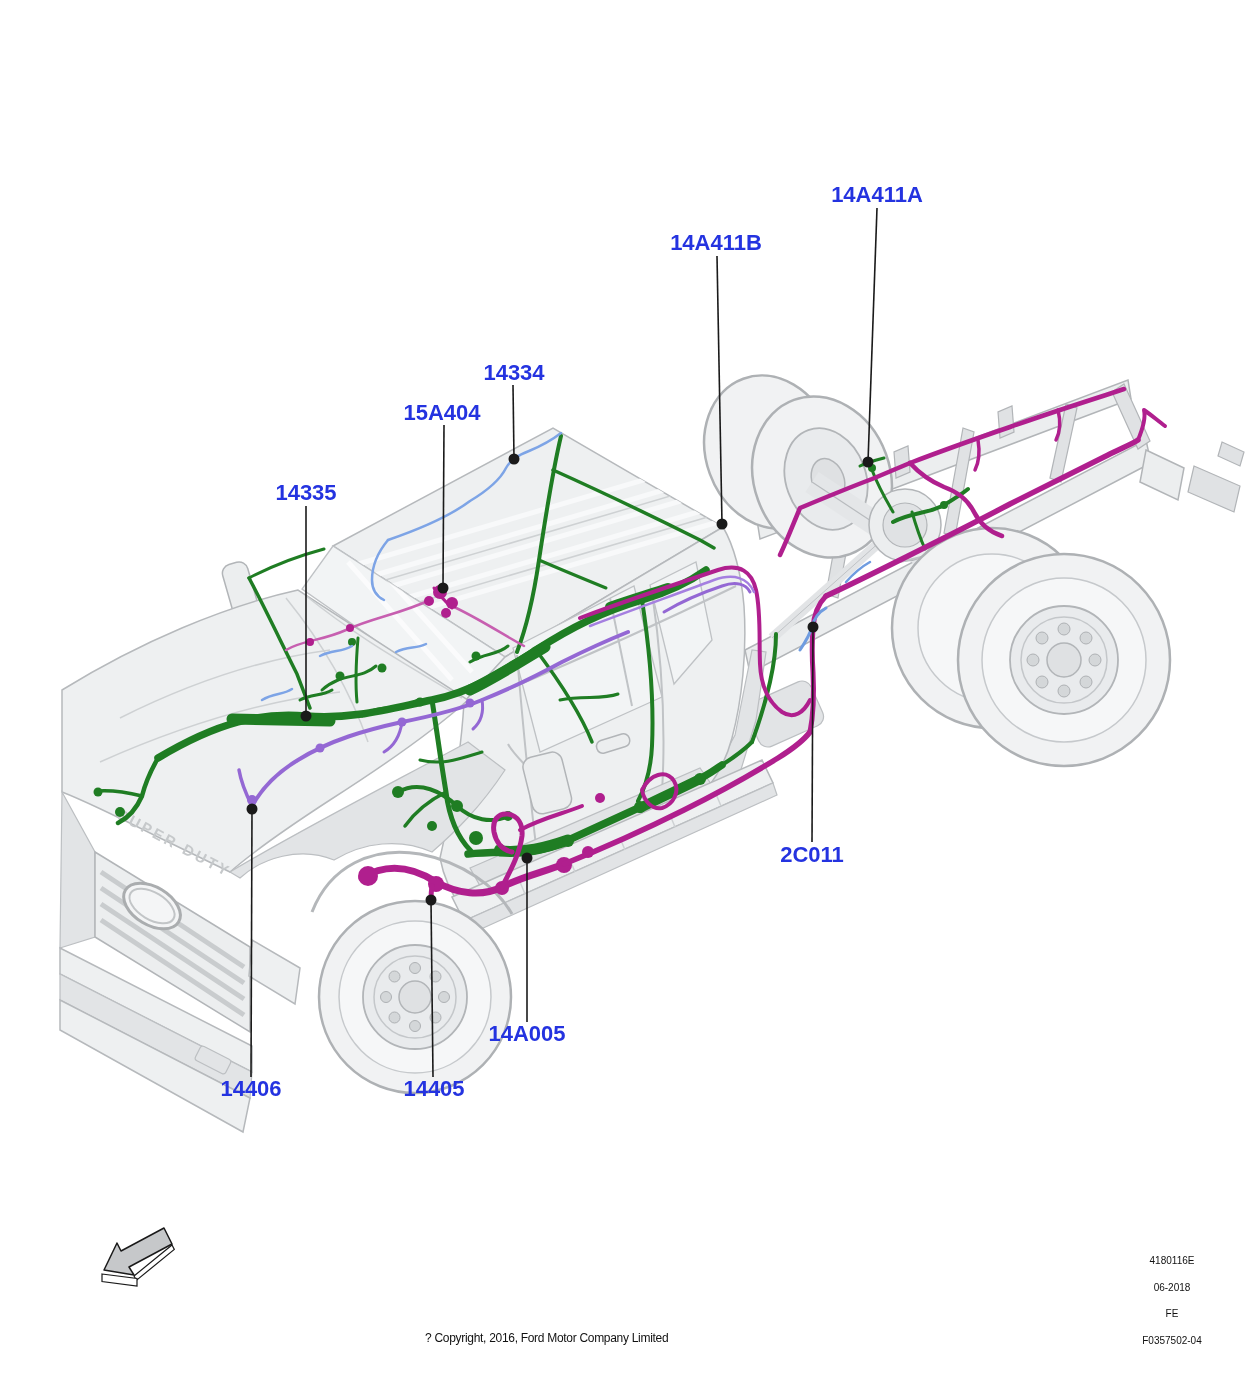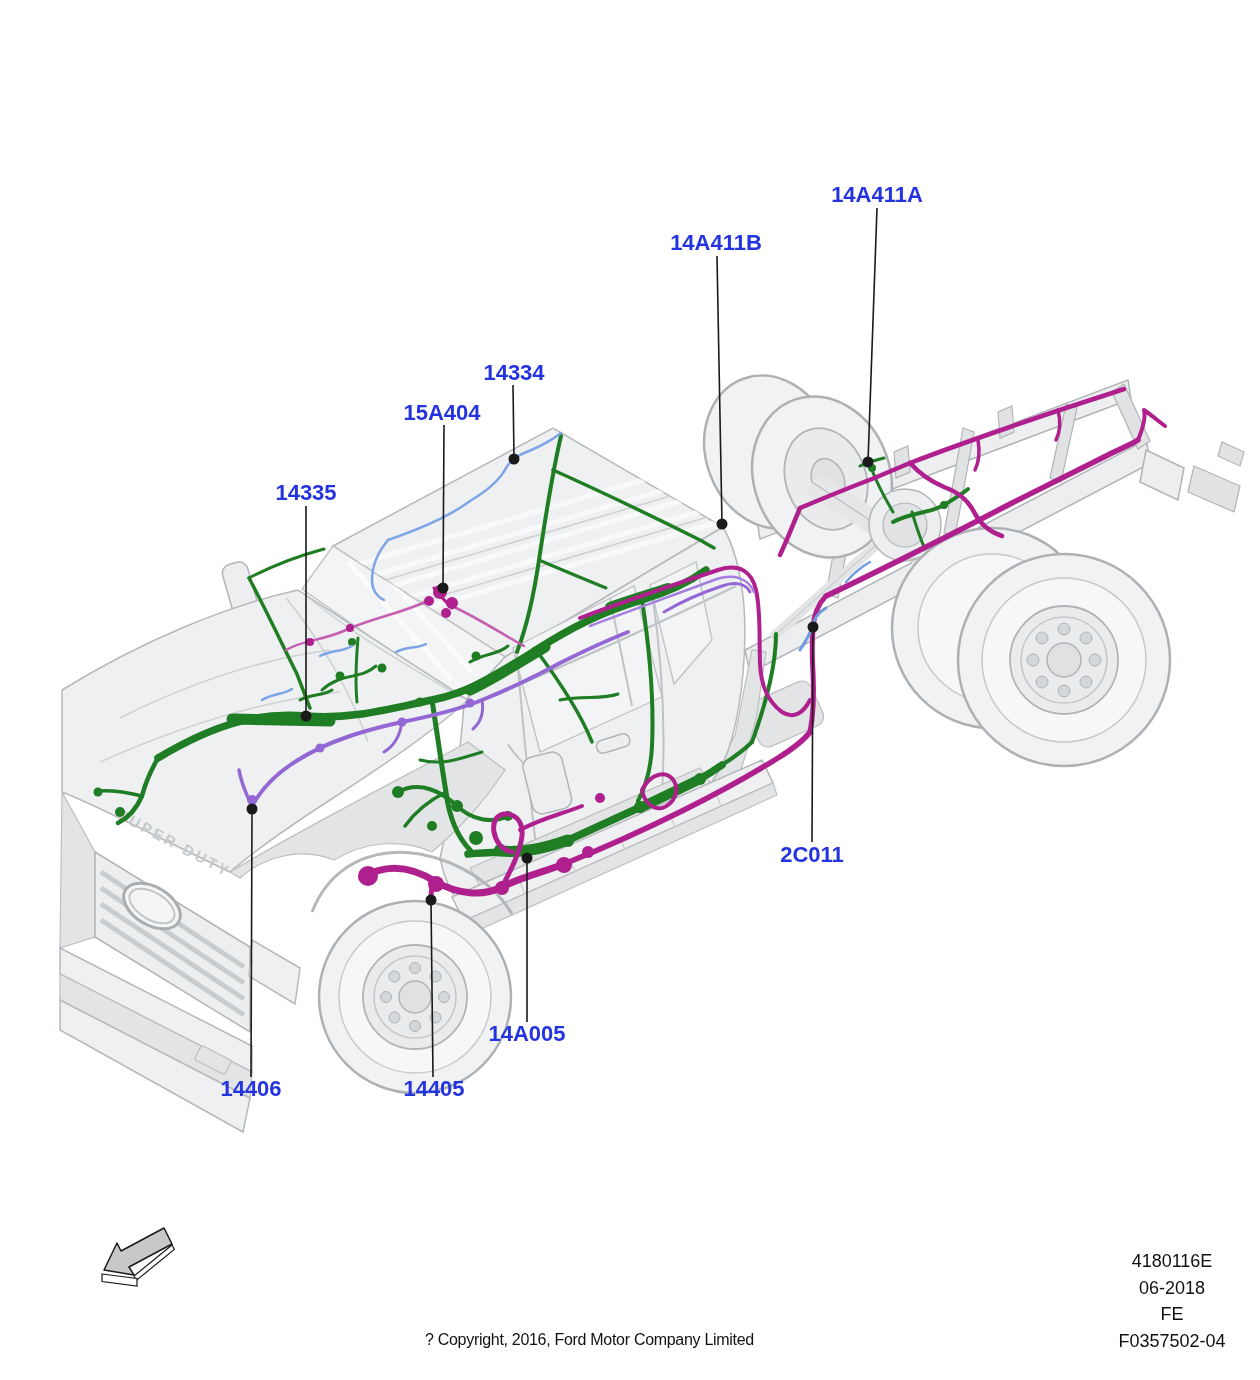--- a/index.html
+++ b/index.html
@@ -38,23 +38,23 @@
   .hp2{stroke:#a57fe0;fill:none;stroke-linecap:round;}
   .hb {stroke:var(--blue);fill:none;stroke-linecap:round;}
   .hb2{stroke:#6f9ce0;fill:none;stroke-linecap:round;}
   .gdot{fill:var(--green);} .mdot{fill:var(--magenta);} .pdot{fill:var(--purple);}
   
   .leader{stroke:var(--leader);stroke-width:1.6;}
   .cdot{fill:var(--leader);}
   .callout-text{fill:var(--labelblue);font-weight:700;font-size:22px;
     font-family:"Liberation Sans",sans-serif;text-anchor:middle;cursor:pointer;}
   
-  .copyright{position:absolute;left:425px;top:1331px;font-size:16px;letter-spacing:-0.3px;color:#111;}
+  .copyright{position:absolute;left:425px;top:1331px;font-size:12px;letter-spacing:-0.3px;color:#111;}
   .ref-block{position:absolute;left:1105px;top:1248px;width:134px;text-align:center;
-             font-size:18px;line-height:26.7px;color:#111;}
+             font-size:10px;line-height:26.7px;color:#111;}
 </style>
 </head>
 <body>
 
 <div class="stage">
 <svg width="1260" height="1380" viewBox="0 0 1260 1380">
 
   <defs>
     <clipPath id="roofclip">
           <polygon points="333,546 553,428 723,527 505,657"></polygon>

